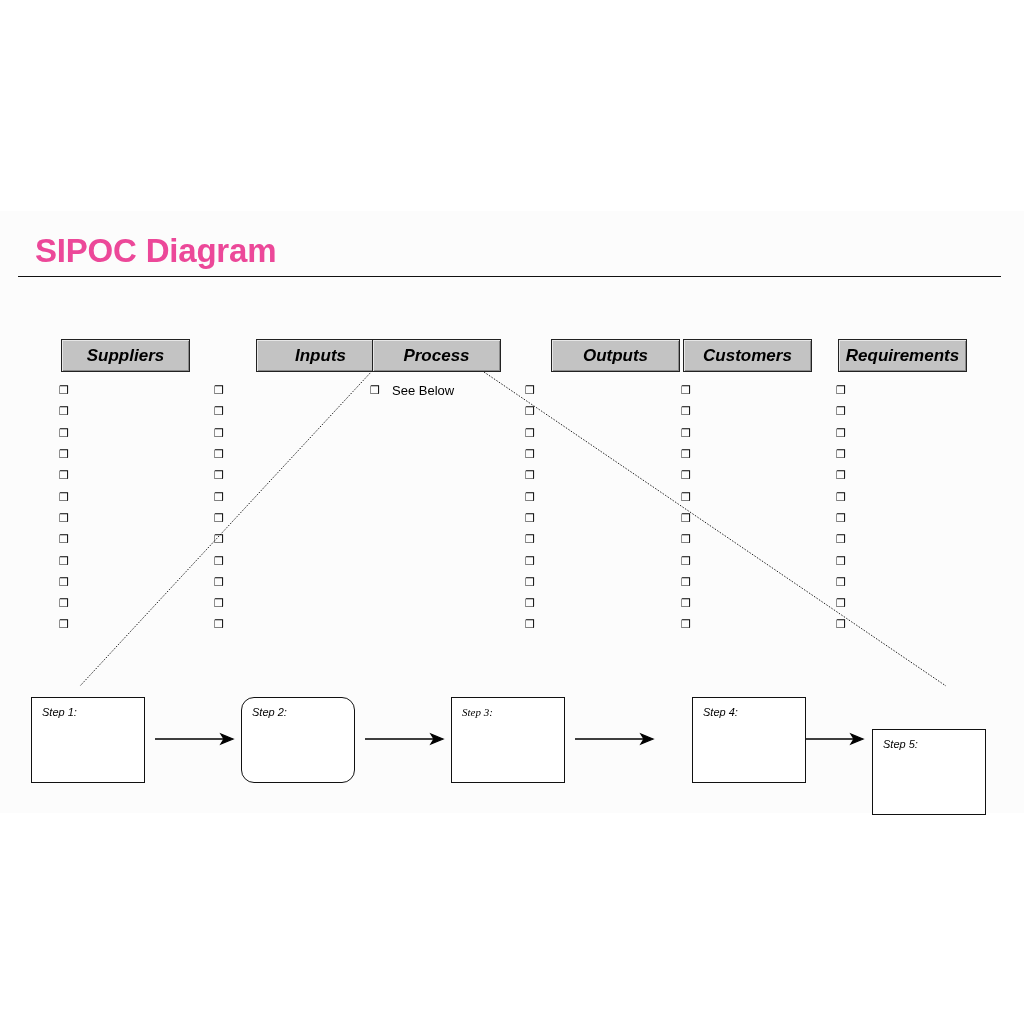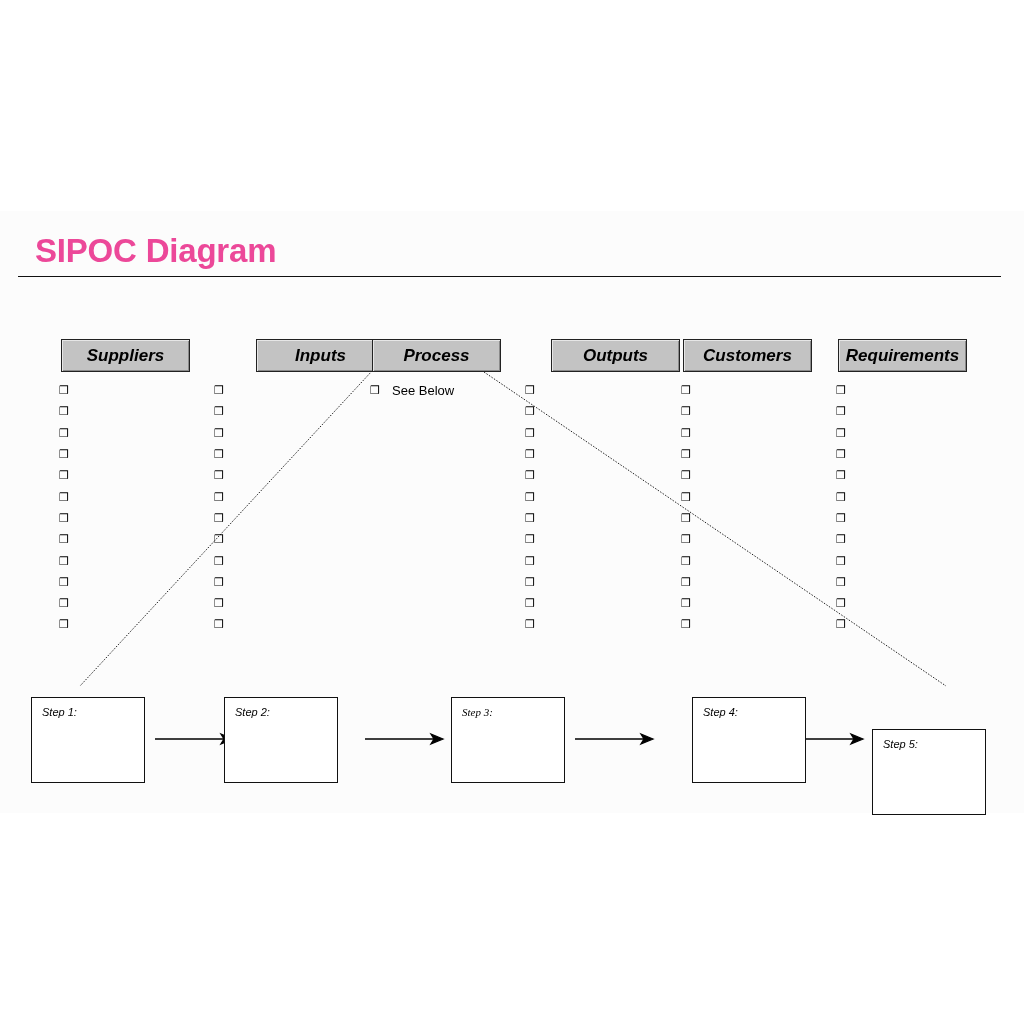--- a/index.html
+++ b/index.html
@@ -304,21 +304,21 @@
       <div class="item">
         <span class="cb">❒</span>
         <span></span>
       </div>
     </div>
   </div>
 <div id="steps">
     <div class="step" style="left: 31px;">
       <span>Step 1:</span>
     </div>
-    <div class="step" style="left: 224px;">
+    <div class="step" style="left: 241px; border-radius: 13px;">
       <span>Step 2:</span>
     </div>
     <div class="step" style="left: 451px; font-family: Liberation Serif, serif;">
       <span>Step 3:</span>
     </div>
     <div class="step" style="left: 692px;">
       <span>Step 4:</span>
     </div>
     <div class="step" style="left: 872px; margin-top: 32px;">
       <span>Step 5:</span>

